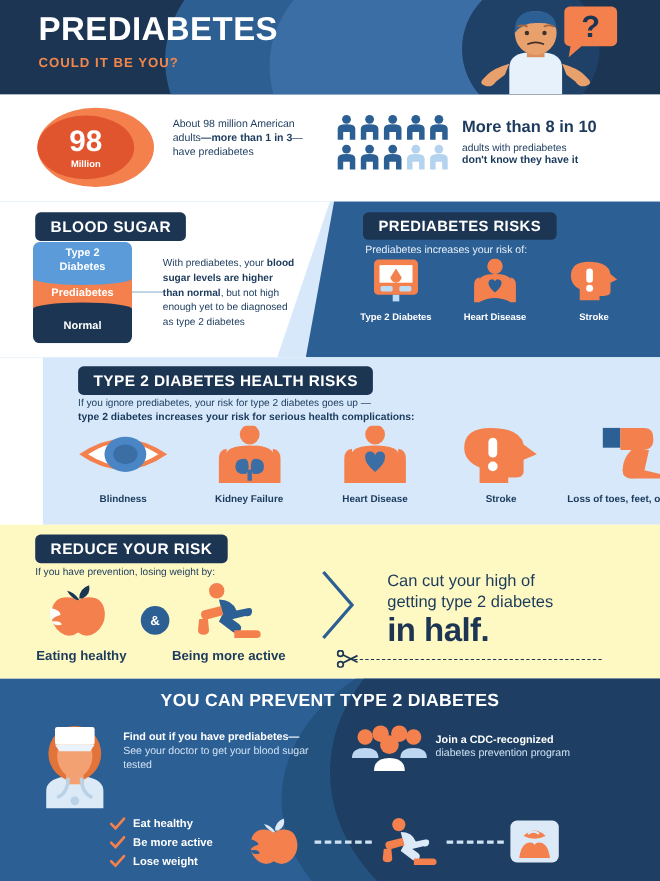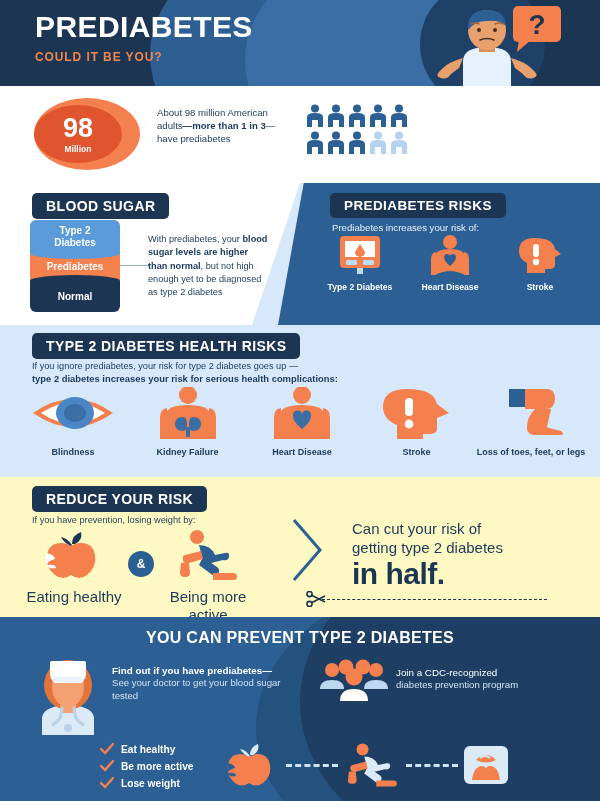--- a/index.html
+++ b/index.html
@@ -55,54 +55,54 @@
   .bs-curve2{position:absolute;left:0;right:0;height:7px;background:#1c3553;border-radius:60% 60% 0 0/100% 100% 0 0;bottom:-1px;}
   .bs-line{position:absolute;left:120px;top:82px;width:30px;height:1px;background:#8fb3cf;}
   .bs-txt{position:absolute;left:148px;top:50px;width:122px;font-size:9.2px;line-height:1.45;color:#1b3a5c;}
   .pr-pill{position:absolute;left:330px;top:10px;font-size:13.5px;}
   .pr-sub{position:absolute;left:332px;top:39px;font-size:9.6px;color:#e8f1fa;}
   .pr-items{position:absolute;left:325px;top:52px;width:250px;display:flex;gap:20px;}
   .pr-item{width:72px;text-align:center;}
   .pr-item-lbl{font-size:8.6px;font-weight:bold;color:#ffffff;margin-top:3px;}
 
   
-  .sec3{position:relative;height:152px;background:#d6e8fa;}
+  .sec3{position:relative;height:152px;background:#d6e8fa;margin-left:39px;}
   .s3-pill{position:absolute;left:32px;top:8px;font-size:14px;}
   .s3-p1{position:absolute;left:32px;top:36px;font-size:9.2px;color:#1b3a5c;}
   .s3-p2{position:absolute;left:32px;top:48px;font-size:9.4px;font-weight:bold;color:#1b3a5c;}
   .s3-items{position:absolute;left:18px;top:62px;width:568px;display:flex;justify-content:space-between;}
   .s3-item{width:110px;text-align:center;}
   .s3-lbl{font-size:9px;font-weight:bold;color:#1b3a5c;margin-top:4px;line-height:1.2;}
 
   
   .sec4{position:relative;height:140px;background:#fef9c3;}
   .s4-pill{position:absolute;left:32px;top:9px;font-size:14px;}
   .s4-sub{position:absolute;left:32px;top:38px;font-size:9.2px;color:#1b3a5c;}
   .s4-left{position:absolute;left:20px;top:52px;width:250px;display:flex;align-items:flex-start;}
   .s4-col{width:108px;text-align:center;}
-  .s4-lbl{font-size:15px;font-weight:normal;color:#1b3a5c;margin-top:3px;line-height:1.2;}
+  .s4-lbl{font-size:12px;font-weight:bold;color:#1b3a5c;margin-top:3px;line-height:1.2;}
   .amp{width:26px;height:26px;border-radius:50%;background:#2c5f94;color:#fff;font-size:12px;font-weight:bold;
        display:flex;align-items:center;justify-content:center;margin-top:22px;}
   .s4-right{position:absolute;left:352px;top:42px;width:240px;}
   .s4-big1{font-size:15px;color:#1b3a5c;line-height:1.28;}
   .s4-half{font-size:30px;font-weight:bold;color:#1c3553;letter-spacing:-.5px;line-height:1;margin-top:2px;}
   .cutline{position:absolute;left:-30px;top:80px;width:225px;border-top:1.5px dashed #1c3553;}
 
   
   .sec5{position:relative;height:184px;background:#2c5f94;overflow:hidden;}
   .s5-c1{position:absolute;left:256px;top:-40px;width:420px;height:300px;border-radius:50%;background:#24527f;}
   .s5-c2{position:absolute;left:300px;top:-80px;width:430px;height:330px;border-radius:50%;background:#1e3f63;}
   .s5-title{position:absolute;left:0;right:0;top:12px;text-align:center;font-size:16px;font-weight:bold;color:#fff;letter-spacing:.3px;}
   .s5-nurse{position:absolute;left:28px;top:40px;width:80px;height:78px;}
   .s5-find{position:absolute;left:112px;top:48px;width:175px;}
   .s5-find-hd{font-size:9.8px;font-weight:bold;color:#ffffff;}
   .s5-find-bd{font-size:9.6px;color:#cfe2f3;line-height:1.35;margin-top:1px;}
   .s5-grp{position:absolute;left:318px;top:42px;width:72px;height:42px;}
   .s5-join{position:absolute;left:396px;top:50px;width:190px;}
-  .s5-join-hd{font-size:9.8px;font-weight:normal;color:#ffffff;}
+  .s5-join-hd{font-size:9.8px;font-weight:bold;color:#ffffff;}
   .s5-join-bd{font-size:9.6px;color:#cfe2f3;margin-top:1px;}
   .s5-checks{position:absolute;left:100px;top:126px;}
   .s5-chk{display:flex;align-items:center;gap:7px;margin-bottom:5px;}
   .s5-chk-lbl{font-size:10.2px;font-weight:bold;color:#ffffff;}
   .s5-icons{position:absolute;left:222px;top:118px;width:350px;height:60px;display:flex;align-items:center;}
   .dashrow{flex:0 0 52px;border-top:3px dashed #cfe2f3;margin:0 4px;}
 </style>
 </head>
 <body>
 
@@ -189,20 +189,25 @@
             <circle cx="9" cy="4.5" r="4" fill="#b3d3ef"></circle>
             <path d="M1 23 L1 13 Q1 9 9 9 Q17 9 17 13 L17 23 L12 23 L12 16 L6 16 L6 23 Z" fill="#b3d3ef"></path>
           </svg>
         <svg width="18" height="24" viewBox="0 0 18 24">
             <circle cx="9" cy="4.5" r="4" fill="#b3d3ef"></circle>
             <path d="M1 23 L1 13 Q1 9 9 9 Q17 9 17 13 L17 23 L12 23 L12 16 L6 16 L6 23 Z" fill="#b3d3ef"></path>
           </svg>
       </div>
     </div>
 
+    <div class="stat-8-txt">
+      <div class="stat-8-hd">More than 8 in 10</div>
+      <div class="stat-8-p1">adults with prediabetes</div>
+      <div class="stat-8-p2">don't know they have it</div>
+    </div>
   </div>
 
   <div class="sec2">
     <div class="sec2-white"></div>
     <div class="sec2-blue"></div>
 
     <div class="pill bs-pill">BLOOD SUGAR</div>
 
     <div class="bs-chart">
       <div class="bs-band bs-t2">Type&nbsp;2<br>Diabetes</div>
@@ -334,21 +339,21 @@
         </svg>
         <div class="s4-lbl">Being more active</div>
       </div>
     </div>
 
     <svg style="position:absolute;left:288px;top:40px;" width="40" height="66" viewBox="0 0 40 66">
       <path d="M6 3 L32 33 L6 63" stroke="#2c5f94" stroke-width="3" fill="none"></path>
     </svg>
 
     <div class="s4-right">
-      <div class="s4-big1">Can cut your risk of</div>
+      <div class="s4-big1">Can cut your high of</div>
       <div class="s4-big1">getting type 2 diabetes</div>
       <div class="s4-half">in half.</div>
       <div class="cutline"></div>
       <svg style="position:absolute;left:-46px;top:72px;" width="20" height="16" viewBox="0 0 20 16">
         <circle cx="3.5" cy="3" r="2.6" fill="none" stroke="#1c3553" stroke-width="1.6"></circle>
         <circle cx="3.5" cy="13" r="2.6" fill="none" stroke="#1c3553" stroke-width="1.6"></circle>
         <path d="M6 4.5 L19 11 M6 11.5 L19 5" stroke="#1c3553" stroke-width="1.6" fill="none"></path>
       </svg>
     </div>
   </div>

